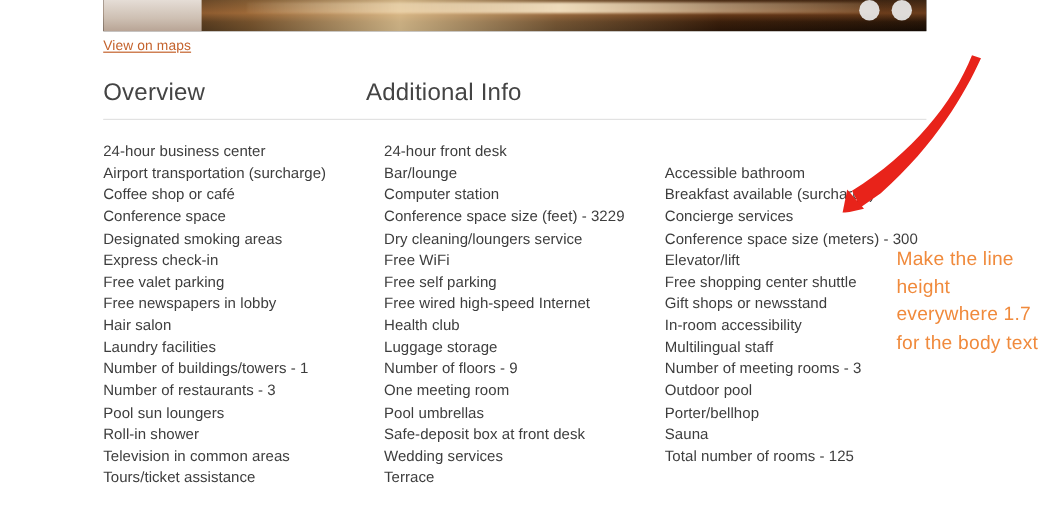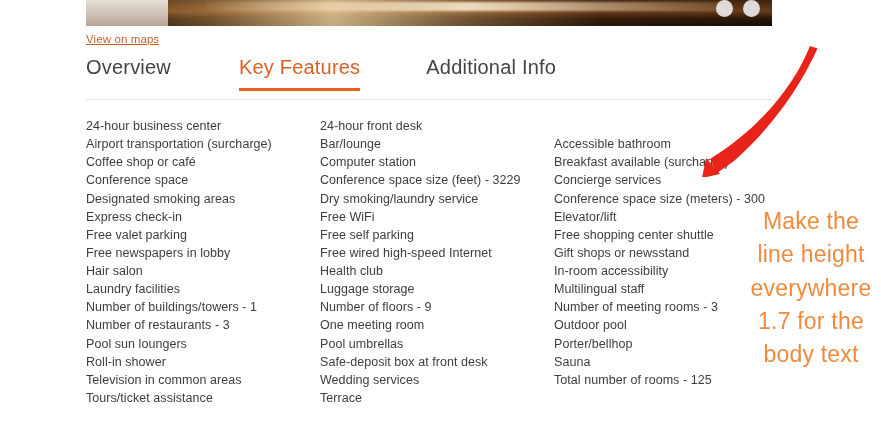--- a/index.html
+++ b/index.html
@@ -70,21 +70,21 @@
     color: #c4622c;
     text-decoration: underline;
     cursor: pointer;
     letter-spacing: 0.1px;
   }
 
   
   .tabs {
     position: absolute;
     left: 86px;
-    top: 56px;
+    top: 66px;
     width: 700px;
     height: 45px;
     display: flex;
     align-items: flex-start;
   }
   .tab {
     font-size: 20px;
     color: #444444;
     padding: 0 0 12px 0;
     cursor: pointer;
@@ -135,25 +135,24 @@
     white-space: nowrap;
     letter-spacing: 0.05px;
   }
 
   
   .annotation {
     position: absolute;
     left: 747px;
     top: 205px;
     width: 128px;
-    font-size: 23px;
+    font-size: 16px;
     line-height: 1.45;
     color: #f08a3c;
     letter-spacing: 0.2px;
-    text-align: center;
   }
   .arrow {
     position: absolute;
     left: 700px;
     top: 42px;
     width: 130px;
     height: 135px;
     pointer-events: none;
   }
   .bottom-row {
@@ -176,21 +175,20 @@
 </div>
 
 <a class="maps-link">View on maps</a>
 
 <div class="tabs">
   <div class="tab">
     <span>Overview</span>
   </div>
   <div class="tab-spacer-1"></div>
   <div class="tab active">
-    <span>Key Features</span>
     <span class="underline"></span>
   </div>
   <div class="tab-spacer-2"></div>
   <div class="tab">
     <span>Additional Info</span>
   </div>
 </div>
 <div class="tabs-divider"></div>
 
 <div class="features">
@@ -210,21 +208,21 @@
     <div class="feat-item">Pool sun loungers</div>
     <div class="feat-item">Roll-in shower</div>
     <div class="feat-item">Television in common areas</div>
     <div class="feat-item">Tours/ticket assistance</div>
   </div>
   <div class="feat-col c2">
     <div class="feat-item">24-hour front desk</div>
     <div class="feat-item">Bar/lounge</div>
     <div class="feat-item">Computer station</div>
     <div class="feat-item">Conference space size (feet) - 3229</div>
-    <div class="feat-item">Dry smoking/laundry service</div>
+    <div class="feat-item">Dry cleaning/loungers service</div>
     <div class="feat-item">Free WiFi</div>
     <div class="feat-item">Free self parking</div>
     <div class="feat-item">Free wired high-speed Internet</div>
     <div class="feat-item">Health club</div>
     <div class="feat-item">Luggage storage</div>
     <div class="feat-item">Number of floors - 9</div>
     <div class="feat-item">One meeting room</div>
     <div class="feat-item">Pool umbrellas</div>
     <div class="feat-item">Safe-deposit box at front desk</div>
     <div class="feat-item">Wedding services</div>

